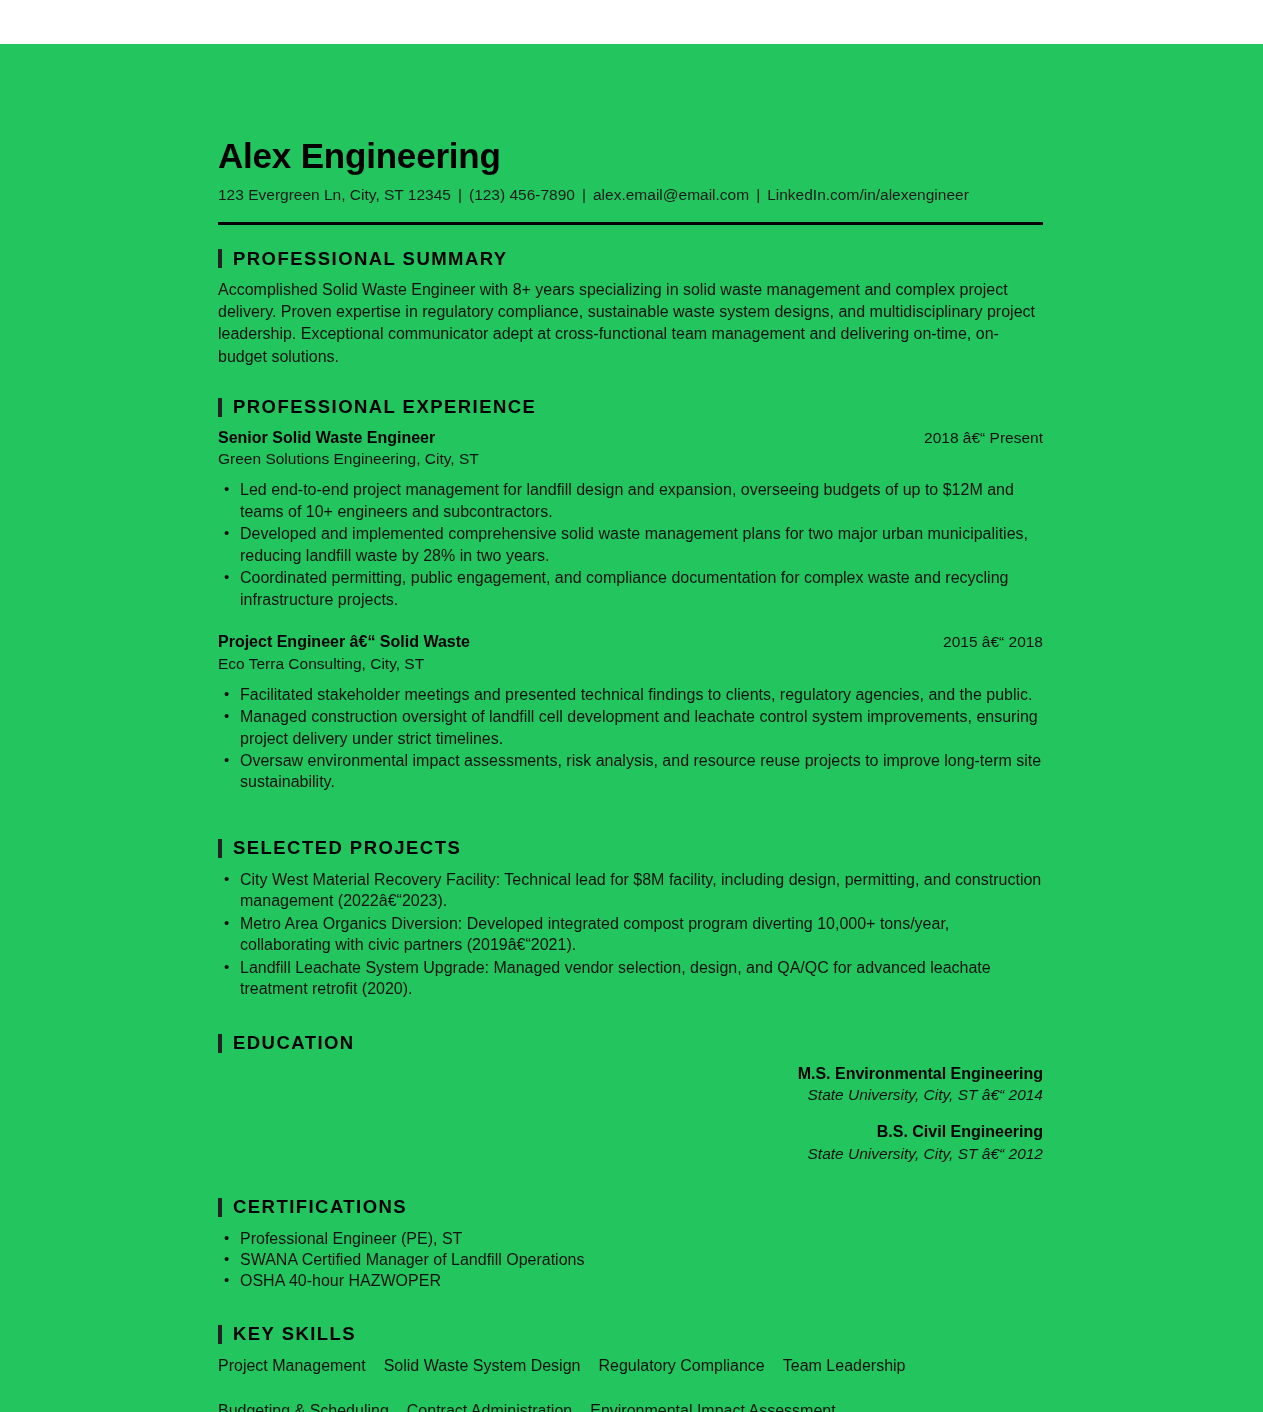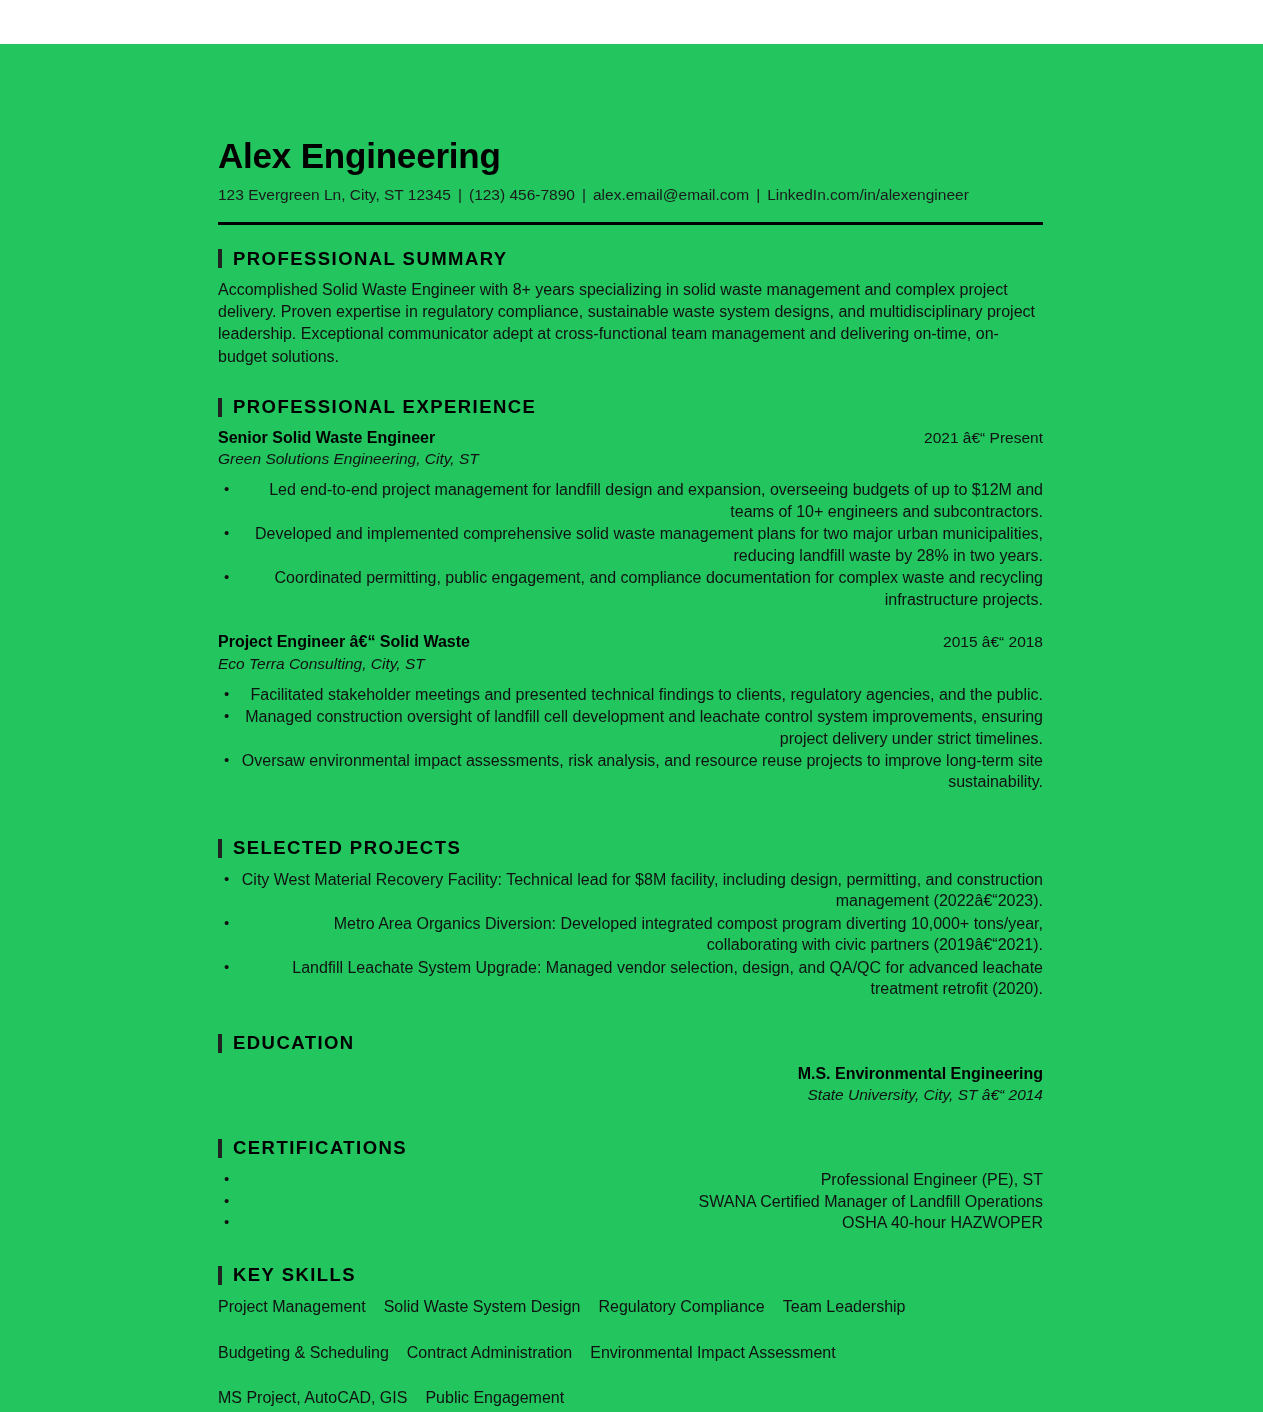--- a/index.html
+++ b/index.html
@@ -112,32 +112,30 @@
   }
   .job-dates {
     font-size: 15.5px;
     line-height: 1.3;
     white-space: nowrap;
     color: #111;
     flex: 0 0 auto;
   }
   .job-company {
     font-size: 15.5px;
-    font-style: italic;
     line-height: 1.35;
     margin: 1px 0 0 0;
     color: #111;
   }
 
   
   ul.bullets {
     list-style: none;
     margin: 9px 0 0 0;
     padding: 0;
-    text-align: right;
   }
   ul.bullets li {
     position: relative;
     padding-left: 22px;
     font-size: 16px;
     line-height: 1.34;
     margin-bottom: 1px;
     color: #111;
   }
   ul.bullets li::before {
@@ -220,21 +218,21 @@
 
     <div class="section sec-experience">
       <div class="section-head">
         <span class="accent-bar"></span>
         <span class="section-title">PROFESSIONAL EXPERIENCE</span>
       </div>
 
       <div class="job">
         <div class="job-head">
           <span class="job-title">Senior Solid Waste Engineer</span>
-          <span class="job-dates">2021 â€“ Present</span>
+          <span class="job-dates">2018 â€“ Present</span>
         </div>
         <div class="job-company">Green Solutions Engineering, City, ST</div>
         <ul class="bullets">
           <li>Led end-to-end project management for landfill design and expansion, overseeing budgets of up to $12M and teams of 10+ engineers and subcontractors.</li>
           <li>Developed and implemented comprehensive solid waste management plans for two major urban municipalities, reducing landfill waste by 28% in two years.</li>
           <li>Coordinated permitting, public engagement, and compliance documentation for complex waste and recycling infrastructure projects.</li>
         </ul>
       </div>
 
       <div class="job">
@@ -265,20 +263,24 @@
 
     <div class="section sec-education">
       <div class="section-head">
         <span class="accent-bar"></span>
         <span class="section-title">EDUCATION</span>
       </div>
       <div class="edu-entry">
         <div class="edu-degree">M.S. Environmental Engineering</div>
         <div class="edu-school">State University, City, ST â€“ 2014</div>
       </div>
+      <div class="edu-entry">
+        <div class="edu-degree">B.S. Civil Engineering</div>
+        <div class="edu-school">State University, City, ST â€“ 2012</div>
+      </div>
     </div>
 
     <div class="section sec-certifications">
       <div class="section-head">
         <span class="accent-bar"></span>
         <span class="section-title">CERTIFICATIONS</span>
       </div>
       <ul class="bullets tight">
         <li>Professional Engineer (PE), ST</li>
         <li>SWANA Certified Manager of Landfill Operations</li>

